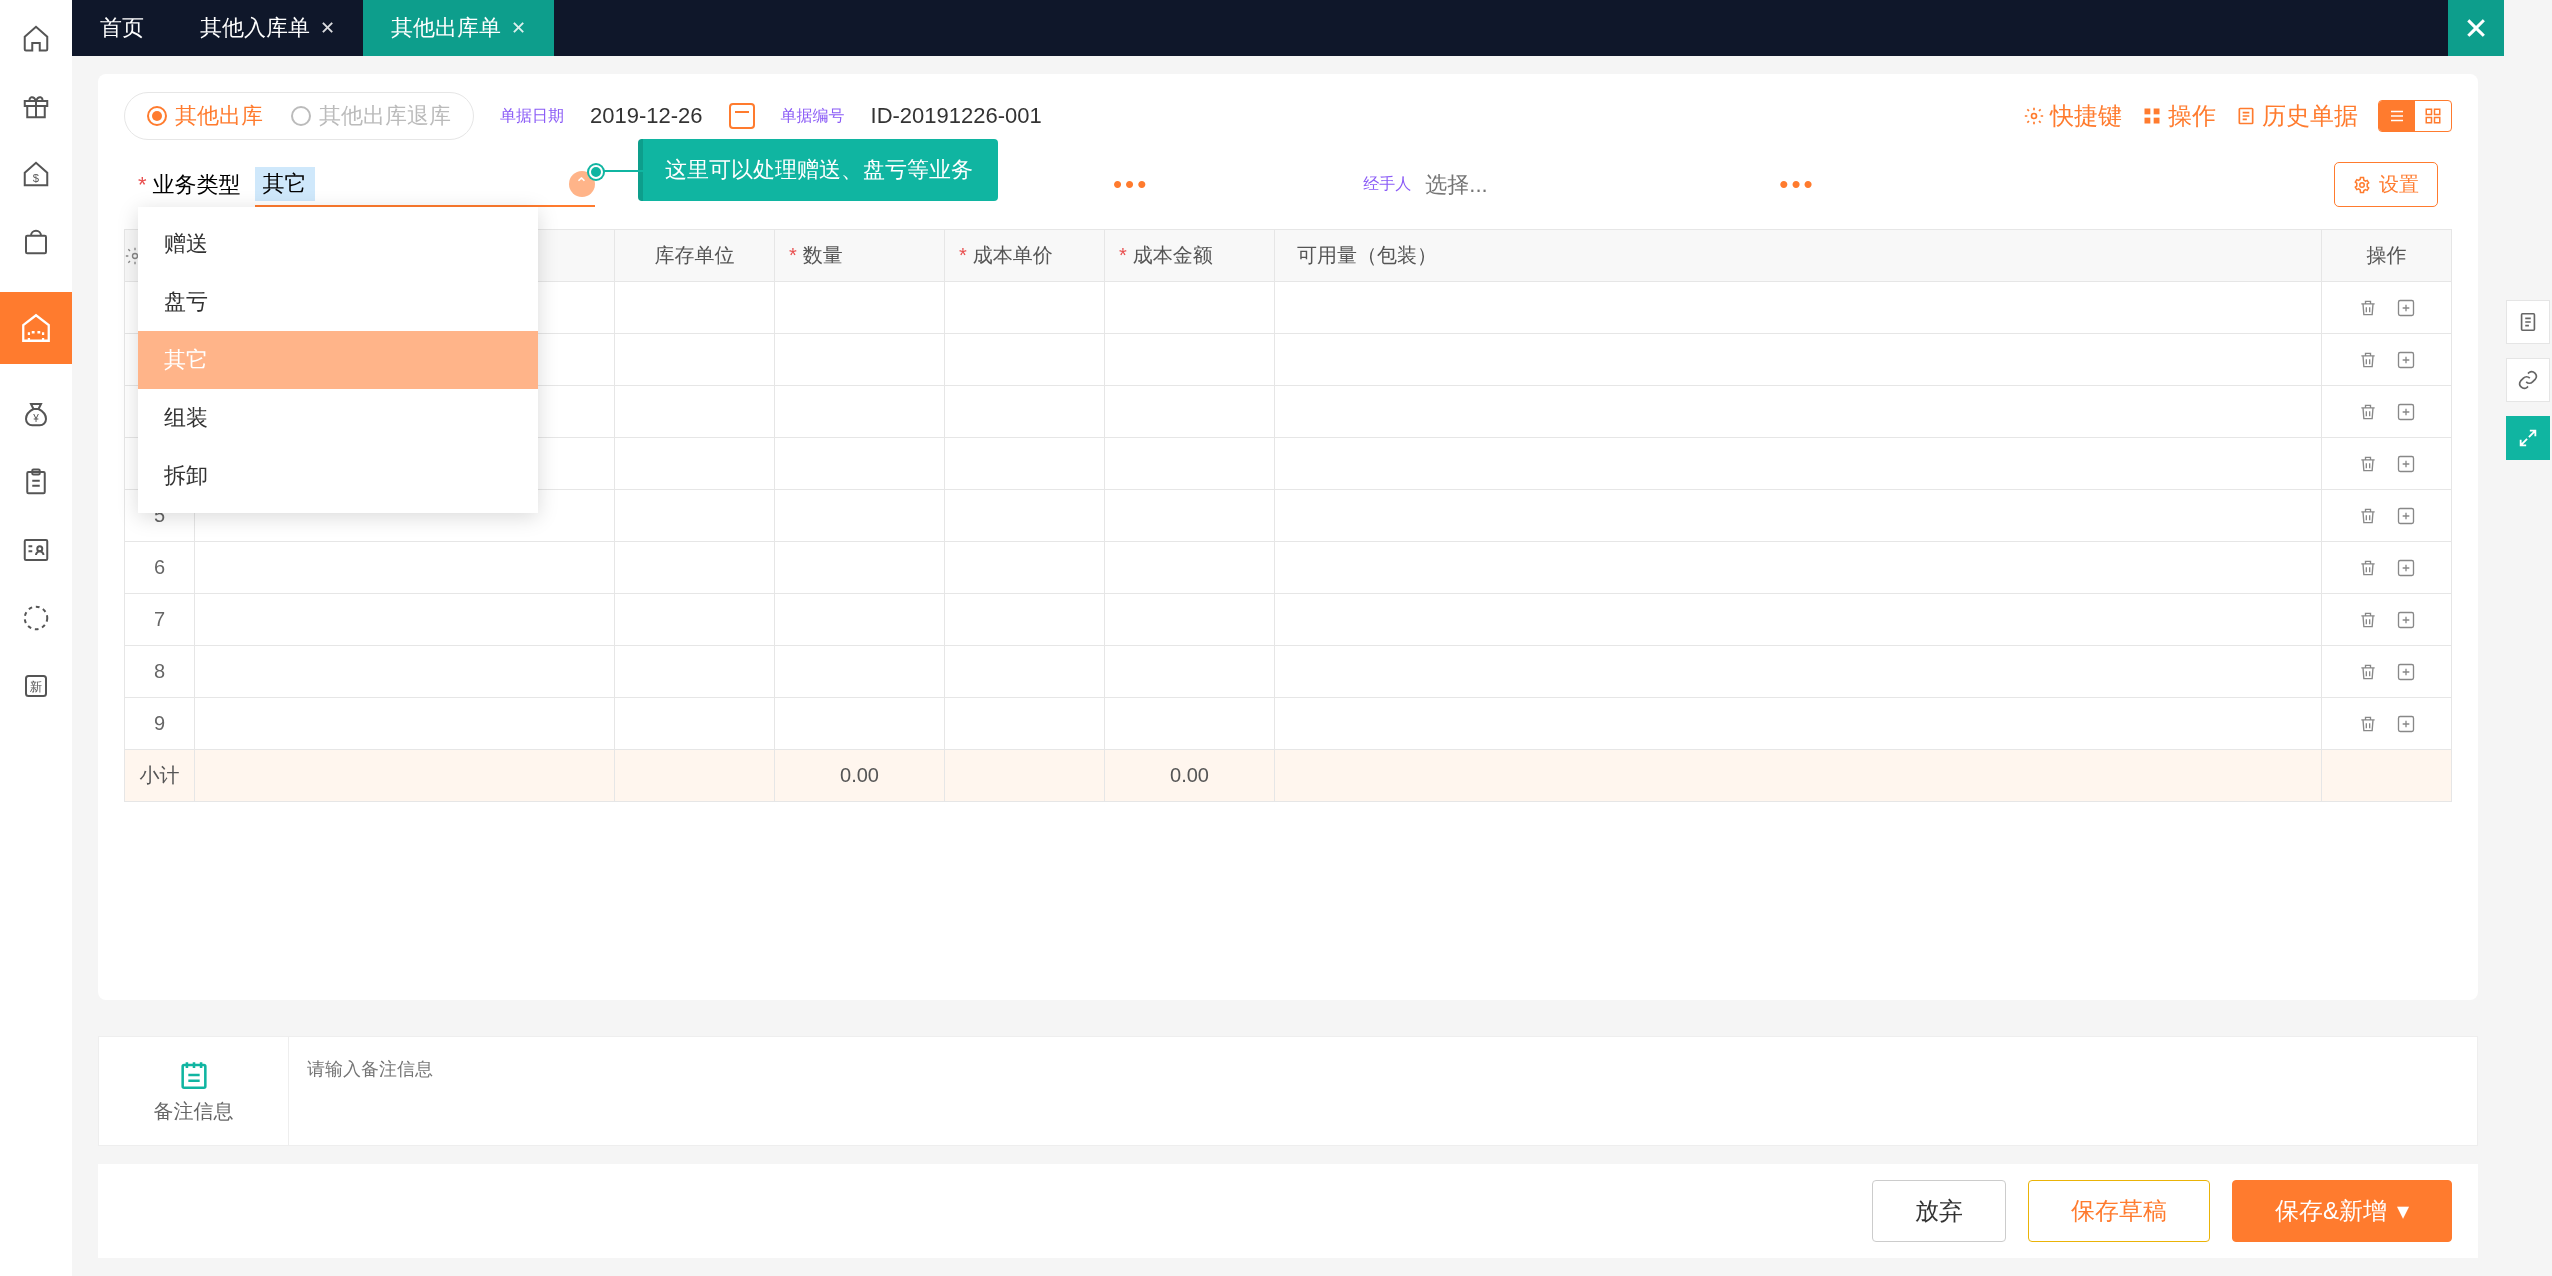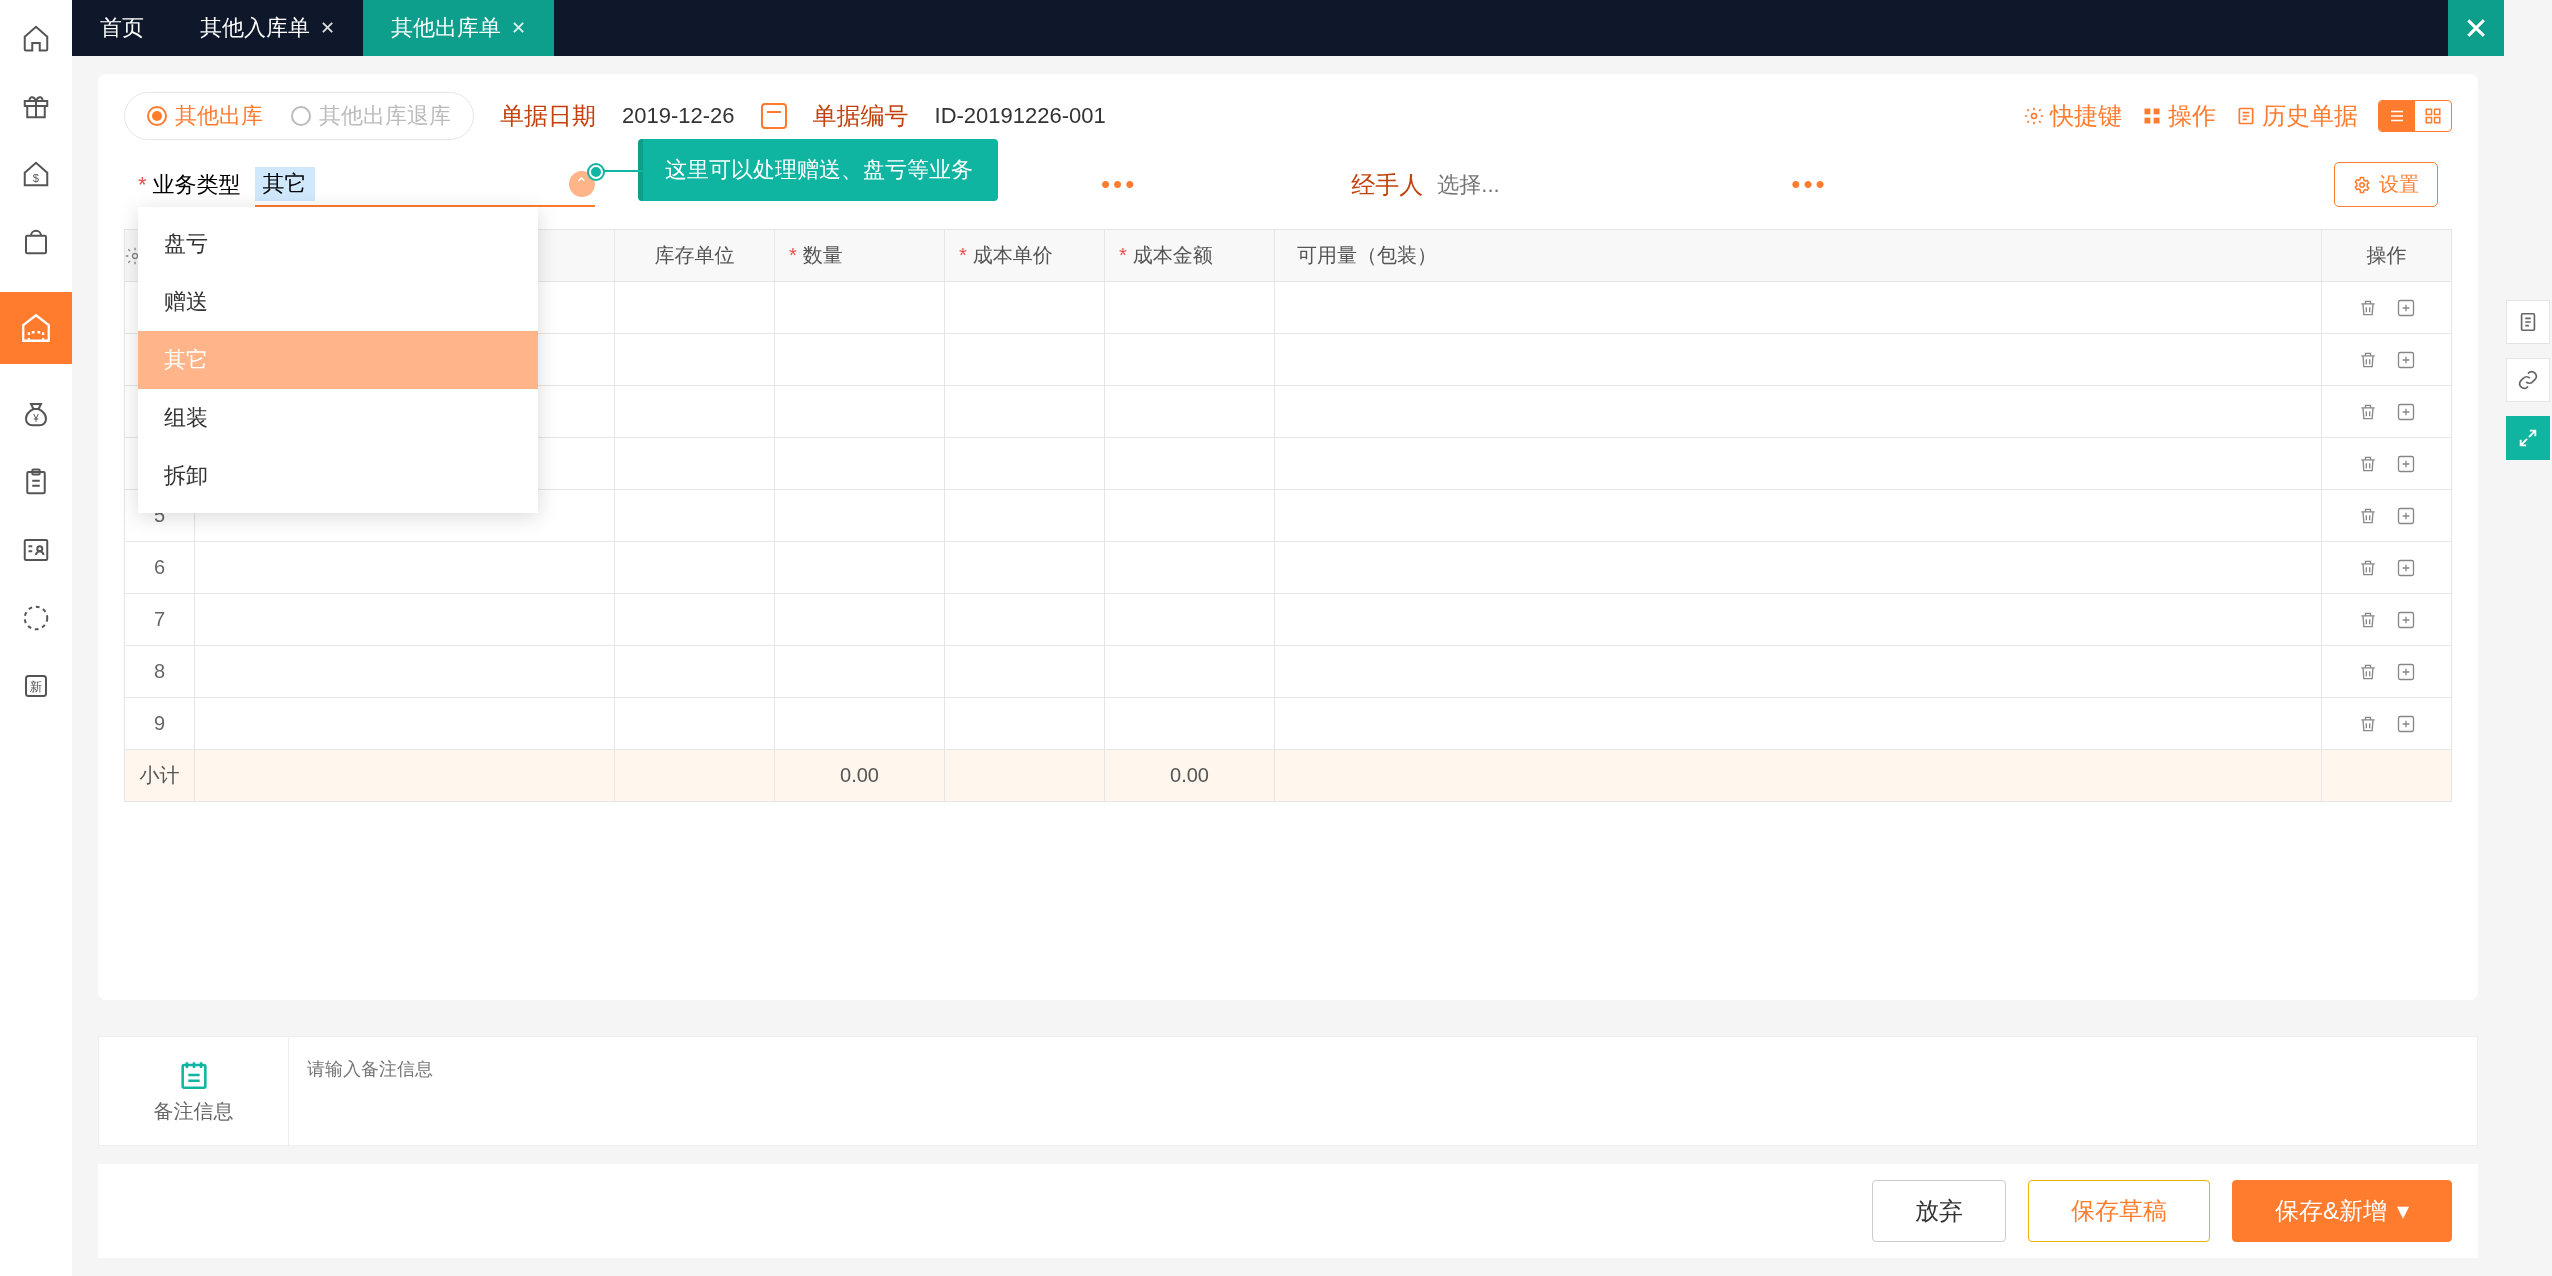--- a/index.html
+++ b/index.html
@@ -16,21 +16,21 @@
 .tabclose { position:absolute; right:0; top:0; width:56px; height:56px; background:#0d9e8c; color:#fff; display:flex; align-items:center; justify-content:center; font-size:30px; cursor:pointer; }
 .page { margin:18px 26px; background:#fff; border-radius:8px; padding:18px 0 0 0; display:flex; flex-direction:column; flex:1; min-height:0; }
 .toprow { display:flex; align-items:center; padding:0 26px 16px 26px; gap:26px; }
 .radio-group { display:flex; gap:28px; align-items:center; border:1px solid #e6e6e6; border-radius:30px; padding:8px 22px; }
 .radio { display:flex; align-items:center; gap:8px; cursor:pointer; font-size:22px; }
 .rmark { width:20px; height:20px; border-radius:50%; border:2px solid #bbb; display:inline-flex; align-items:center; justify-content:center; }
 .radio.on .rmark { border-color:#ff7b2e; }
 .radio.on .rmark::after { content:""; width:10px; height:10px; border-radius:50%; background:#ff7b2e; }
 .radio.on { color:#ff7b2e; }
 .radio.off { color:#bbb; }
-.lbl { color:#c2410c; font-size:24px; }
+.lbl { color:#8b5cf6; font-size:16px; }
 .val { color:#333; font-size:22px; }
 .dateicon { width:26px; height:26px; border:2px solid #ff7b2e; border-radius:4px; position:relative; cursor:pointer; }
 .dateicon::before { content:""; position:absolute; top:6px; left:4px; right:4px; height:2px; background:#ff7b2e; }
 .rightops { margin-left:auto; display:flex; align-items:center; gap:20px; color:#ff7b2e; }
 .rop { display:flex; align-items:center; gap:6px; cursor:pointer; font-size:24px; }
 .viewtoggle { display:flex; border:1px solid #ff7b2e; border-radius:4px; overflow:hidden; }
 .viewtoggle span { width:36px; height:30px; display:flex; align-items:center; justify-content:center; cursor:pointer; }
 .viewtoggle .vton { background:#ff7b2e; color:#fff; }
 .viewtoggle .vtoff { color:#ff7b2e; }
 .filterrow { display:flex; align-items:center; padding:6px 40px 22px 40px; gap:34px; position:relative; }
@@ -218,22 +218,22 @@
       </div>
 
       <div class="filterrow">
         <div class="ffield" style="position:relative;">
           <span><span class="req">*</span><span>业务类型</span></span>
           <div class="drop">
             <span class="selval">其它</span>
             <span class="dropchev">⌃</span>
           </div>
           <div class="dropdown-list" id="ddlist">
+              <div class="ditem">赠送</div>
               <div class="ditem">盘亏</div>
-              <div class="ditem">赠送</div>
               <div class="ditem sel">其它</div>
               <div class="ditem">组装</div>
               <div class="ditem">拆卸</div>
             </div>
           <div class="tooltip">这里可以处理赠送、盘亏等业务</div>
         </div>
         <span class="dots">•••</span>
         <div class="handler">
           <span class="lbl">经手人</span>
           <input placeholder="选择..." style="">

